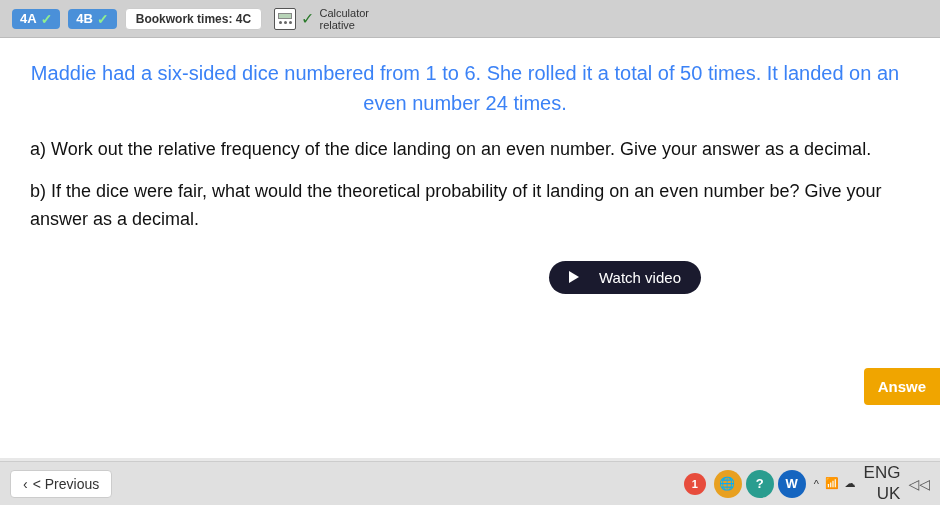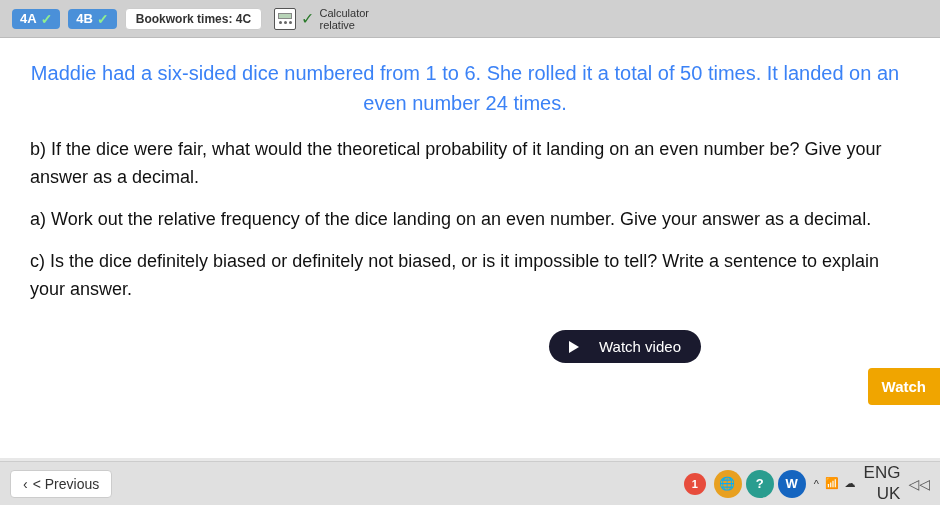--- a/index.html
+++ b/index.html
@@ -279,33 +279,32 @@
     <span class="check-icon">✓</span>
     <div>
       <div>Calculator</div>
       <div>relative</div>
     </div>
   </div>
 </div>
 
 <div class="main-content">
   <div class="question-text">Maddie had a six-sided dice numbered from 1 to 6. She rolled it a total of 50 times. It landed on an even number 24 times.</div>
+  <div class="part">a) Work out the relative frequency of the dice landing on an even number. Give your answer as a decimal.</div>
   <div class="part">b) If the dice were fair, what would the theoretical probability of it landing on an even number be? Give your answer as a decimal.</div>
-  <div class="part">a) Work out the relative frequency of the dice landing on an even number. Give your answer as a decimal.</div>
-  <div class="part">c) Is the dice definitely biased or definitely not biased, or is it impossible to tell? Write a sentence to explain your answer.</div>
 
   <div class="watch-video-wrapper">
     <button class="watch-video-btn">
       <span class="play-icon"></span>
       <span>Watch video</span>
     </button>
   </div>
 </div>
 
-<button class="answer-btn">Watch</button>
+<button class="answer-btn">Answe</button>
 
 <div class="bottom-bar">
   <button class="prev-btn">
     <span>‹</span>
     <span>&lt; Previous</span>
   </button>
 
   <div class="taskbar-right">
     <div class="num-badge">
       <span>1</span>

